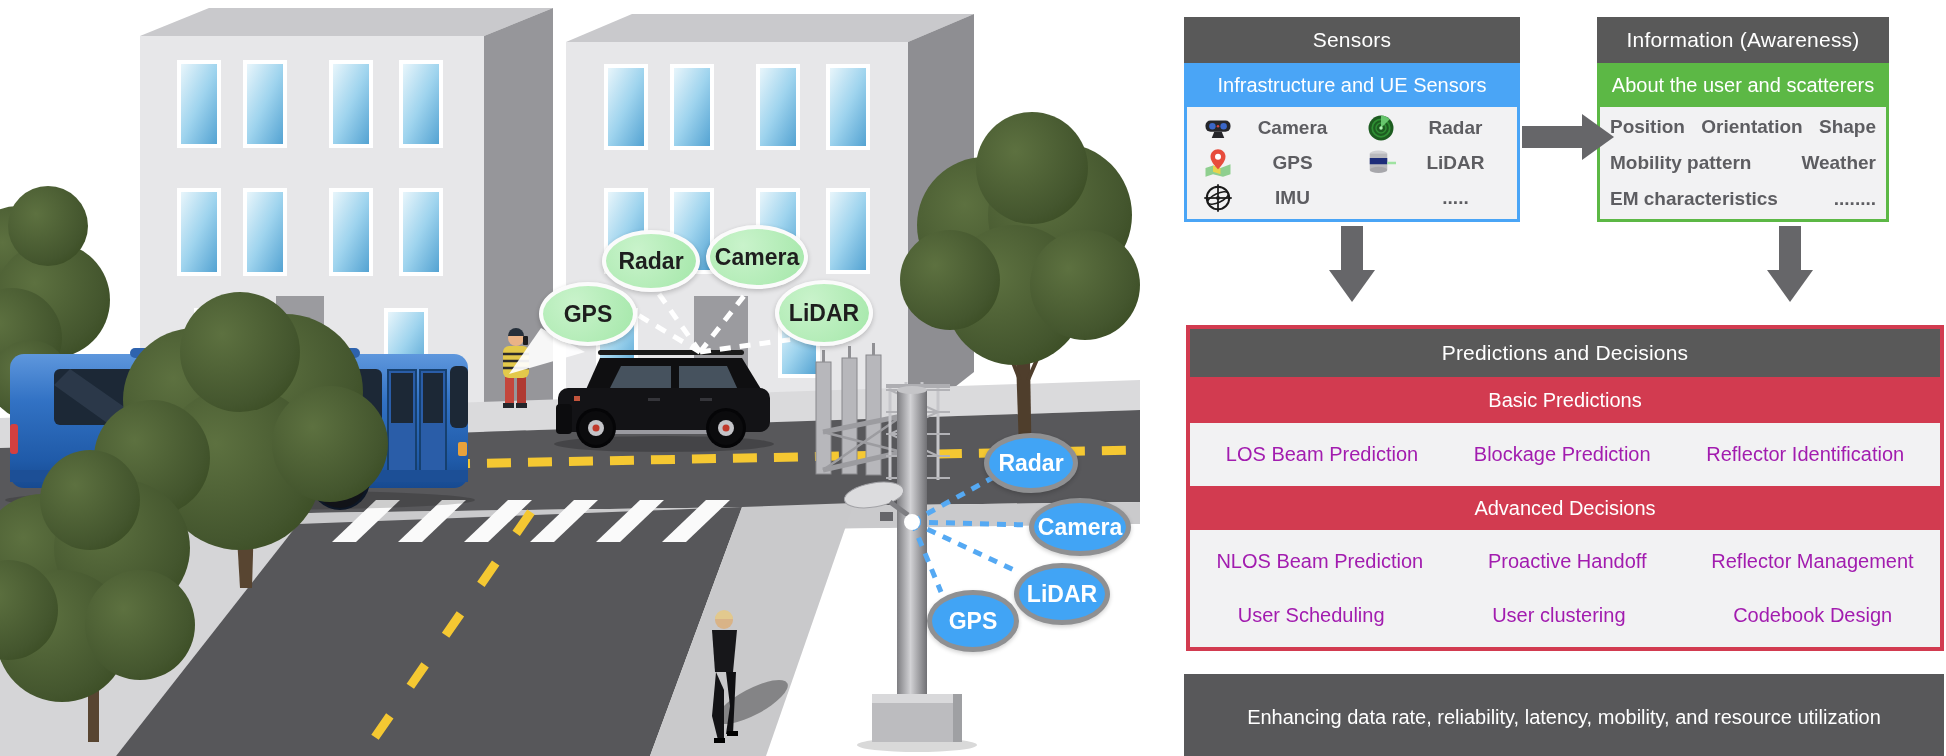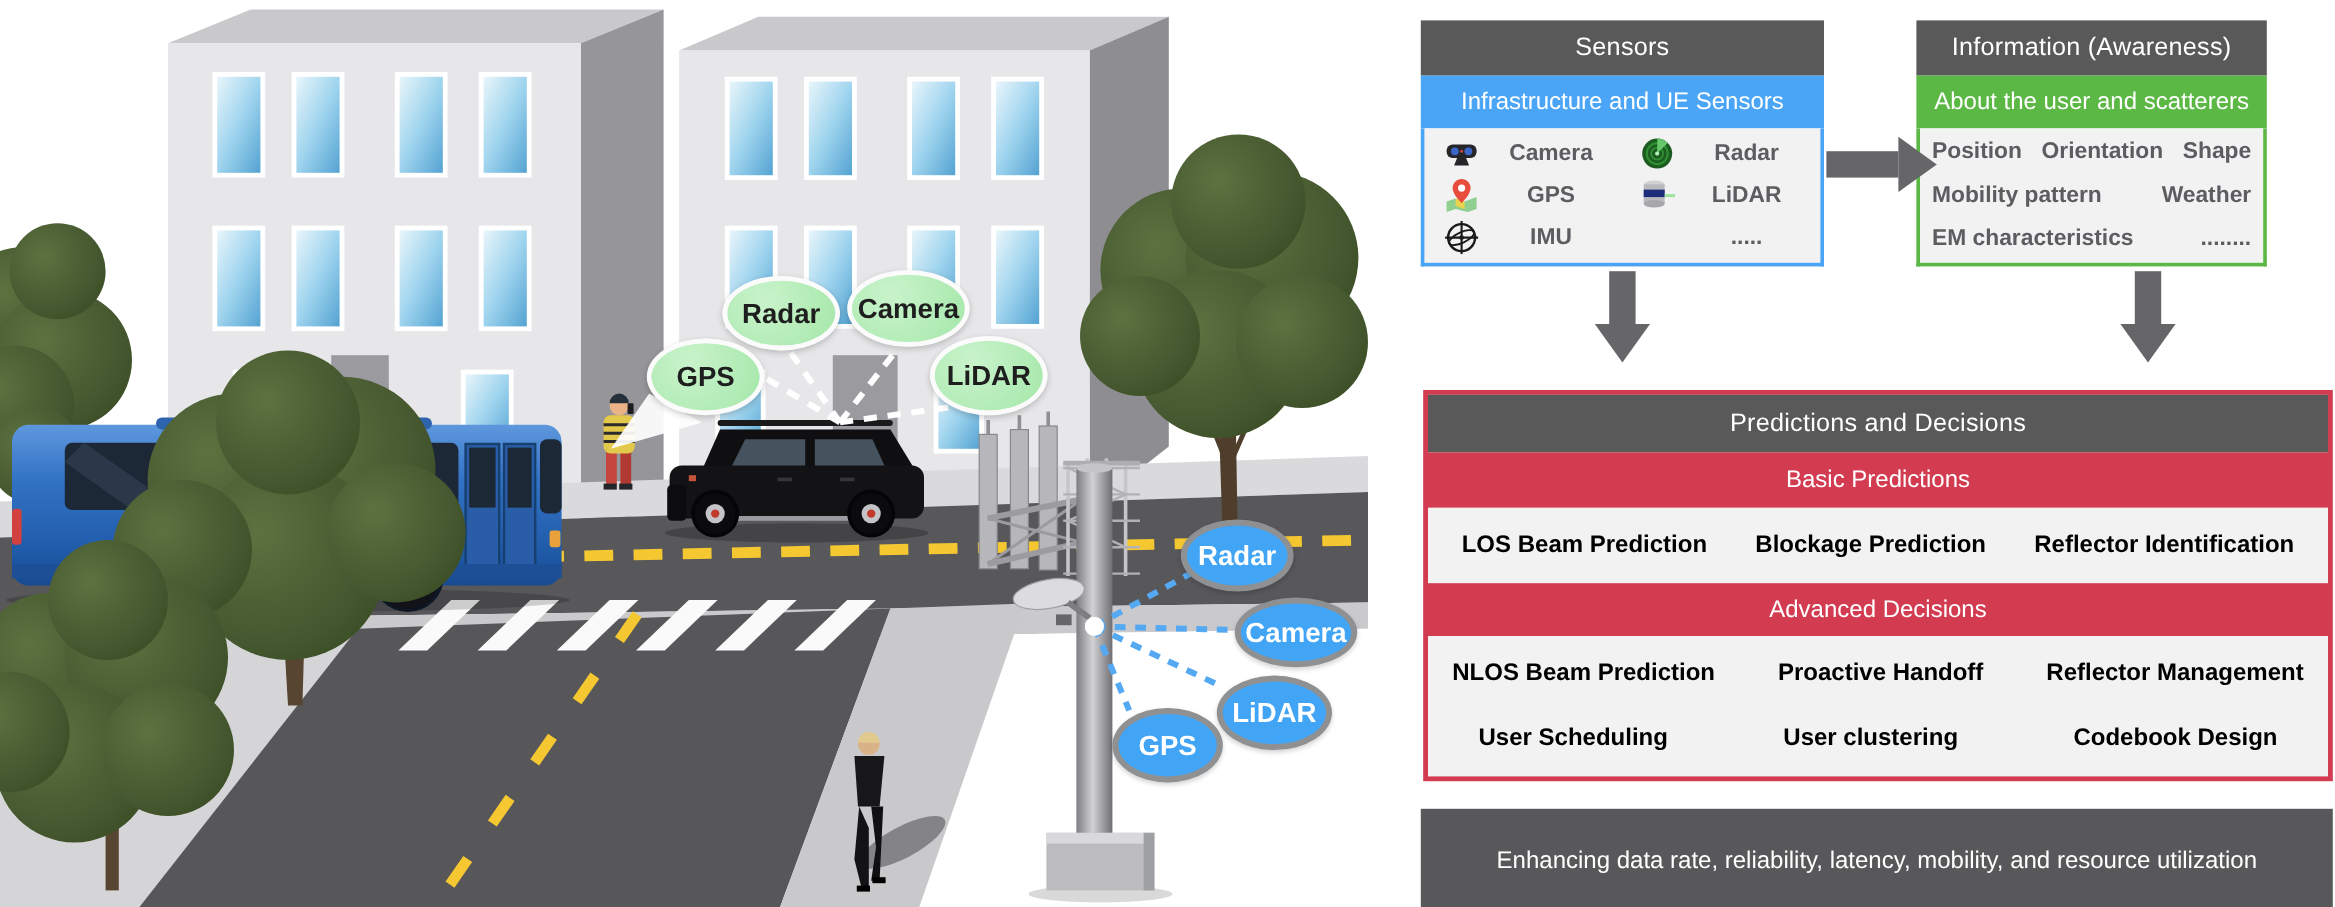--- a/index.html
+++ b/index.html
@@ -54,21 +54,21 @@
      border-top:23px solid transparent;border-bottom:23px solid transparent;border-left:32px solid #666669;}
   .arrow-head-down{position:absolute;width:0;height:0;
      border-left:23px solid transparent;border-right:23px solid transparent;border-top:32px solid #666669;}
 
   #predictions-box{left:1186px;top:302px;width:758px;height:326px;border:4px solid #d23b50;
                    background:#f2f2f3;display:flex;flex-direction:column;margin-top:23px;}
   #predictions-box .fc-header{height:48px;flex:0 0 48px;}
   .red-band{flex:0 0 44px;background:#d23b50;color:#fff;display:flex;align-items:center;justify-content:center;font-size:20px;}
   #basic-band{flex:0 0 46px;}
   .pred-row{flex:1;display:flex;align-items:center;justify-content:space-around;
-            font-weight:bold;font-size:20px;color:#000000;padding:0 8px;}
+            font-weight:normal;font-size:20px;color:#a21caf;padding:0 8px;}
   #advanced-rows{flex:1 1 auto;display:flex;flex-direction:column;justify-content:space-around;padding:4px 0;}
   #advanced-rows .pred-row{flex:0 0 auto;gap:28px;}
 
   #bottom-banner{left:1184px;top:674px;width:760px;height:86px;background:#58585a;color:#ffffff;
                  display:flex;align-items:center;justify-content:center;font-size:20px;font-weight:500;}
 </style>
 </head>
 <body>
 
 <div id="stage">

